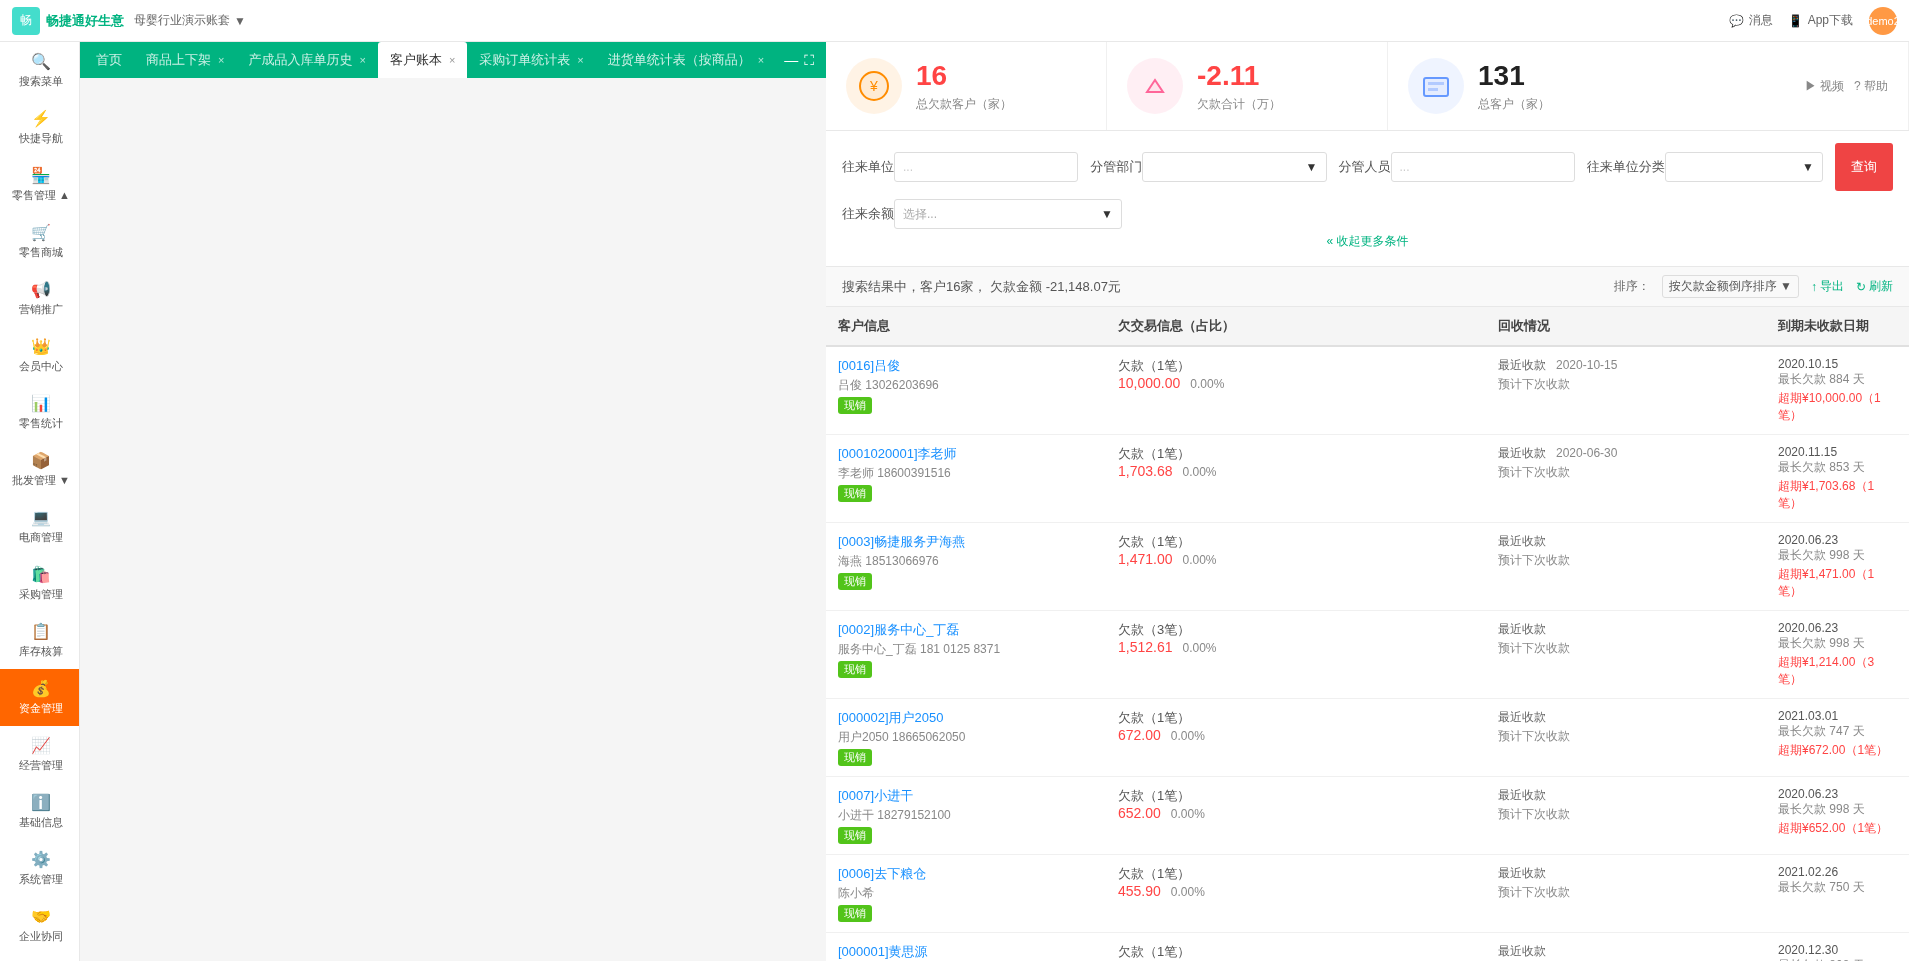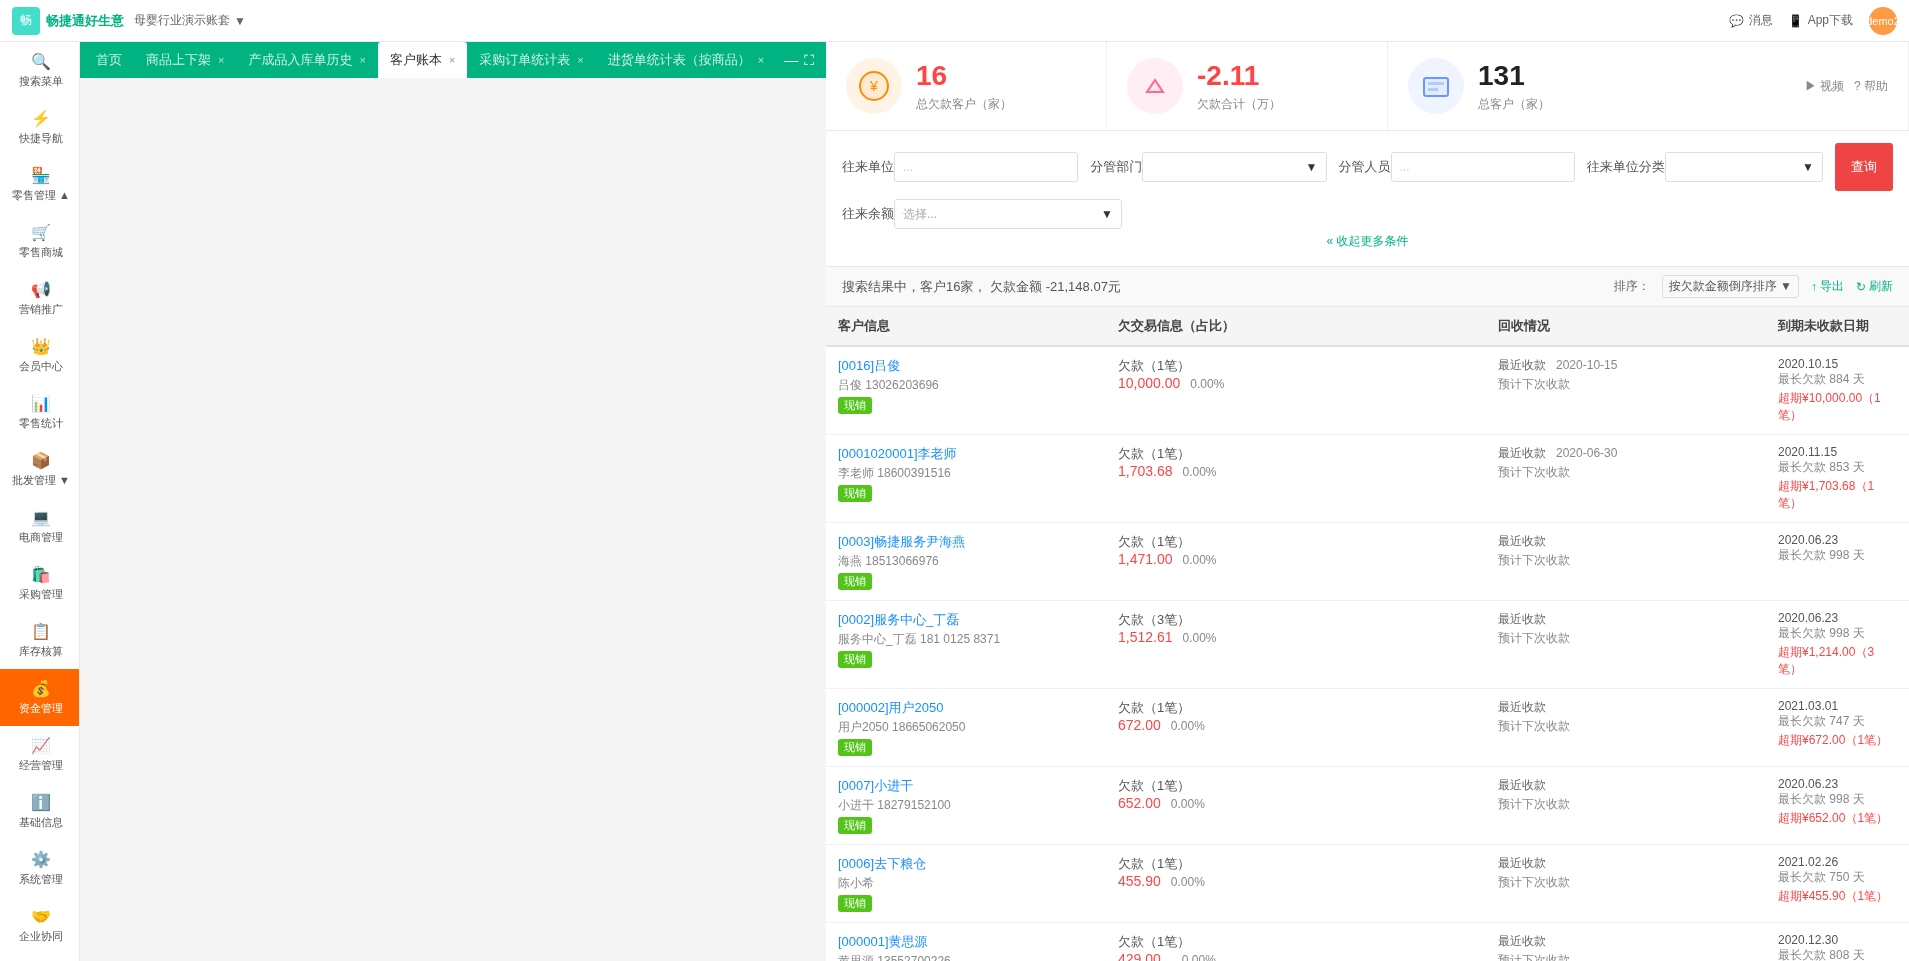--- a/index.html
+++ b/index.html
@@ -414,20 +414,21 @@
               <span class="debt-percent">0.00%</span>
             </div>
           </div>
           <div class="td">
             <div class="collect-info">最近收款</div>
             <div class="collect-next">预计下次收款</div>
           </div>
           <div class="td">
             <div class="overdue-date">2020.06.23</div>
             <div class="overdue-days">最长欠款 998 天</div>
+            <div class="overdue-info">超期¥1,471.00（1笔）</div>
           </div>
         </div>
 
         <div class="table-row">
           <div class="td">
             <div class="customer-name">[0002]服务中心_丁磊</div>
             <div class="customer-phone">服务中心_丁磊 181 0125 8371</div>
             <span class="badge-green">现销</span>
           </div>
           <div class="td">
@@ -509,21 +510,20 @@
               <span class="debt-percent">0.00%</span>
             </div>
           </div>
           <div class="td">
             <div class="collect-info">最近收款</div>
             <div class="collect-next">预计下次收款</div>
           </div>
           <div class="td">
             <div class="overdue-date">2021.02.26</div>
             <div class="overdue-days">最长欠款 750 天</div>
-            <div class="overdue-info">超期¥455.90（1笔）</div>
           </div>
         </div>
 
         <div class="table-row">
           <div class="td">
             <div class="customer-name">[000001]黄思源</div>
             <div class="customer-phone">黄思源 13552700226</div>
 
           </div>
           <div class="td">

